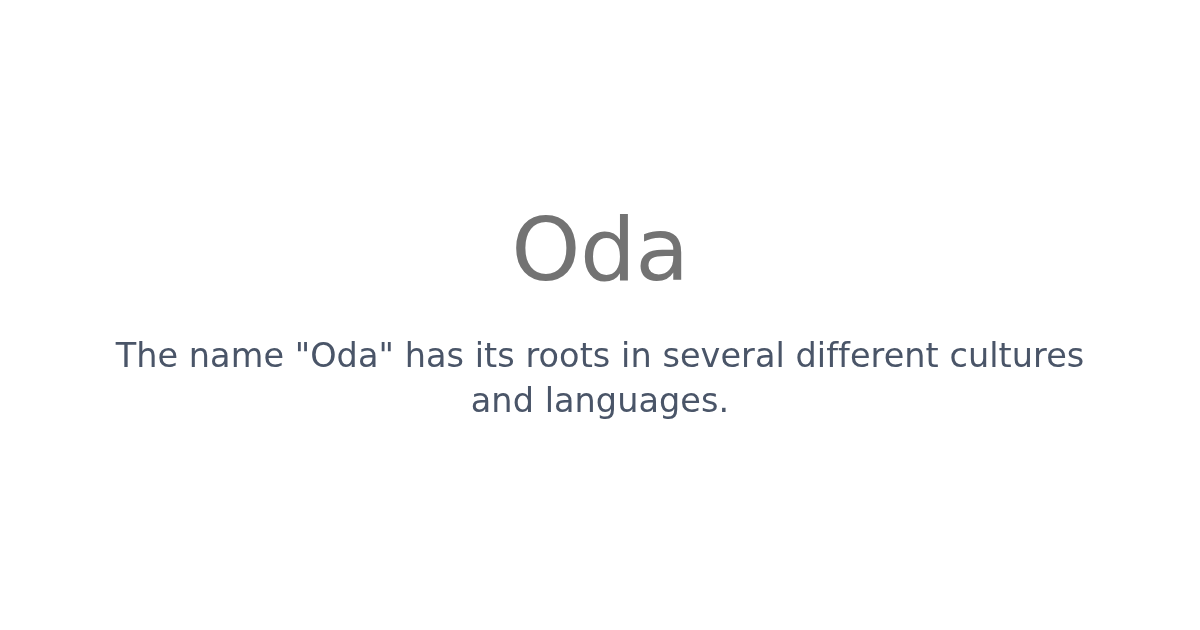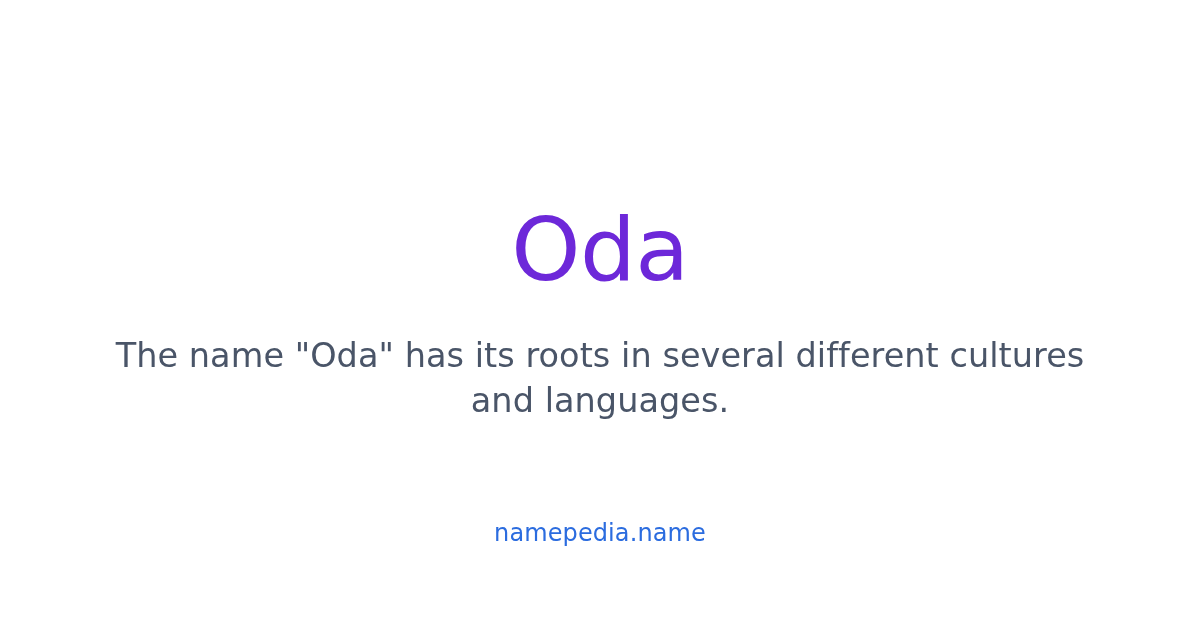--- a/index.html
+++ b/index.html
@@ -38,21 +38,21 @@
   }
 
   .name-title {
     display: block;
     margin: 0;
     font-family: "DejaVu Sans", "Liberation Sans", sans-serif;
     font-size: 88px;
     font-weight: 400;
     line-height: 1.02;
     letter-spacing: -0.5px;
-    color: #6d28d9;
+    color: #737373;
     white-space: nowrap;
   }
 
   
   .subtitle-block {
     position: absolute;
     top: 333px;
     left: 86px;
     width: 1028px;
     text-align: center;
@@ -95,17 +95,14 @@
 <div class="card">
 
   <div class="title-block">
     <h1 class="name-title">Oda</h1>
   </div>
 
   <div class="subtitle-block">
     <p class="name-subtitle">The name "Oda" has its roots in several different cultures and languages.</p>
   </div>
 
-  <div class="footer-block">
-    <a class="site-link" href="#">namepedia.name</a>
-  </div>
 
 </div>
 
 </body></html>

